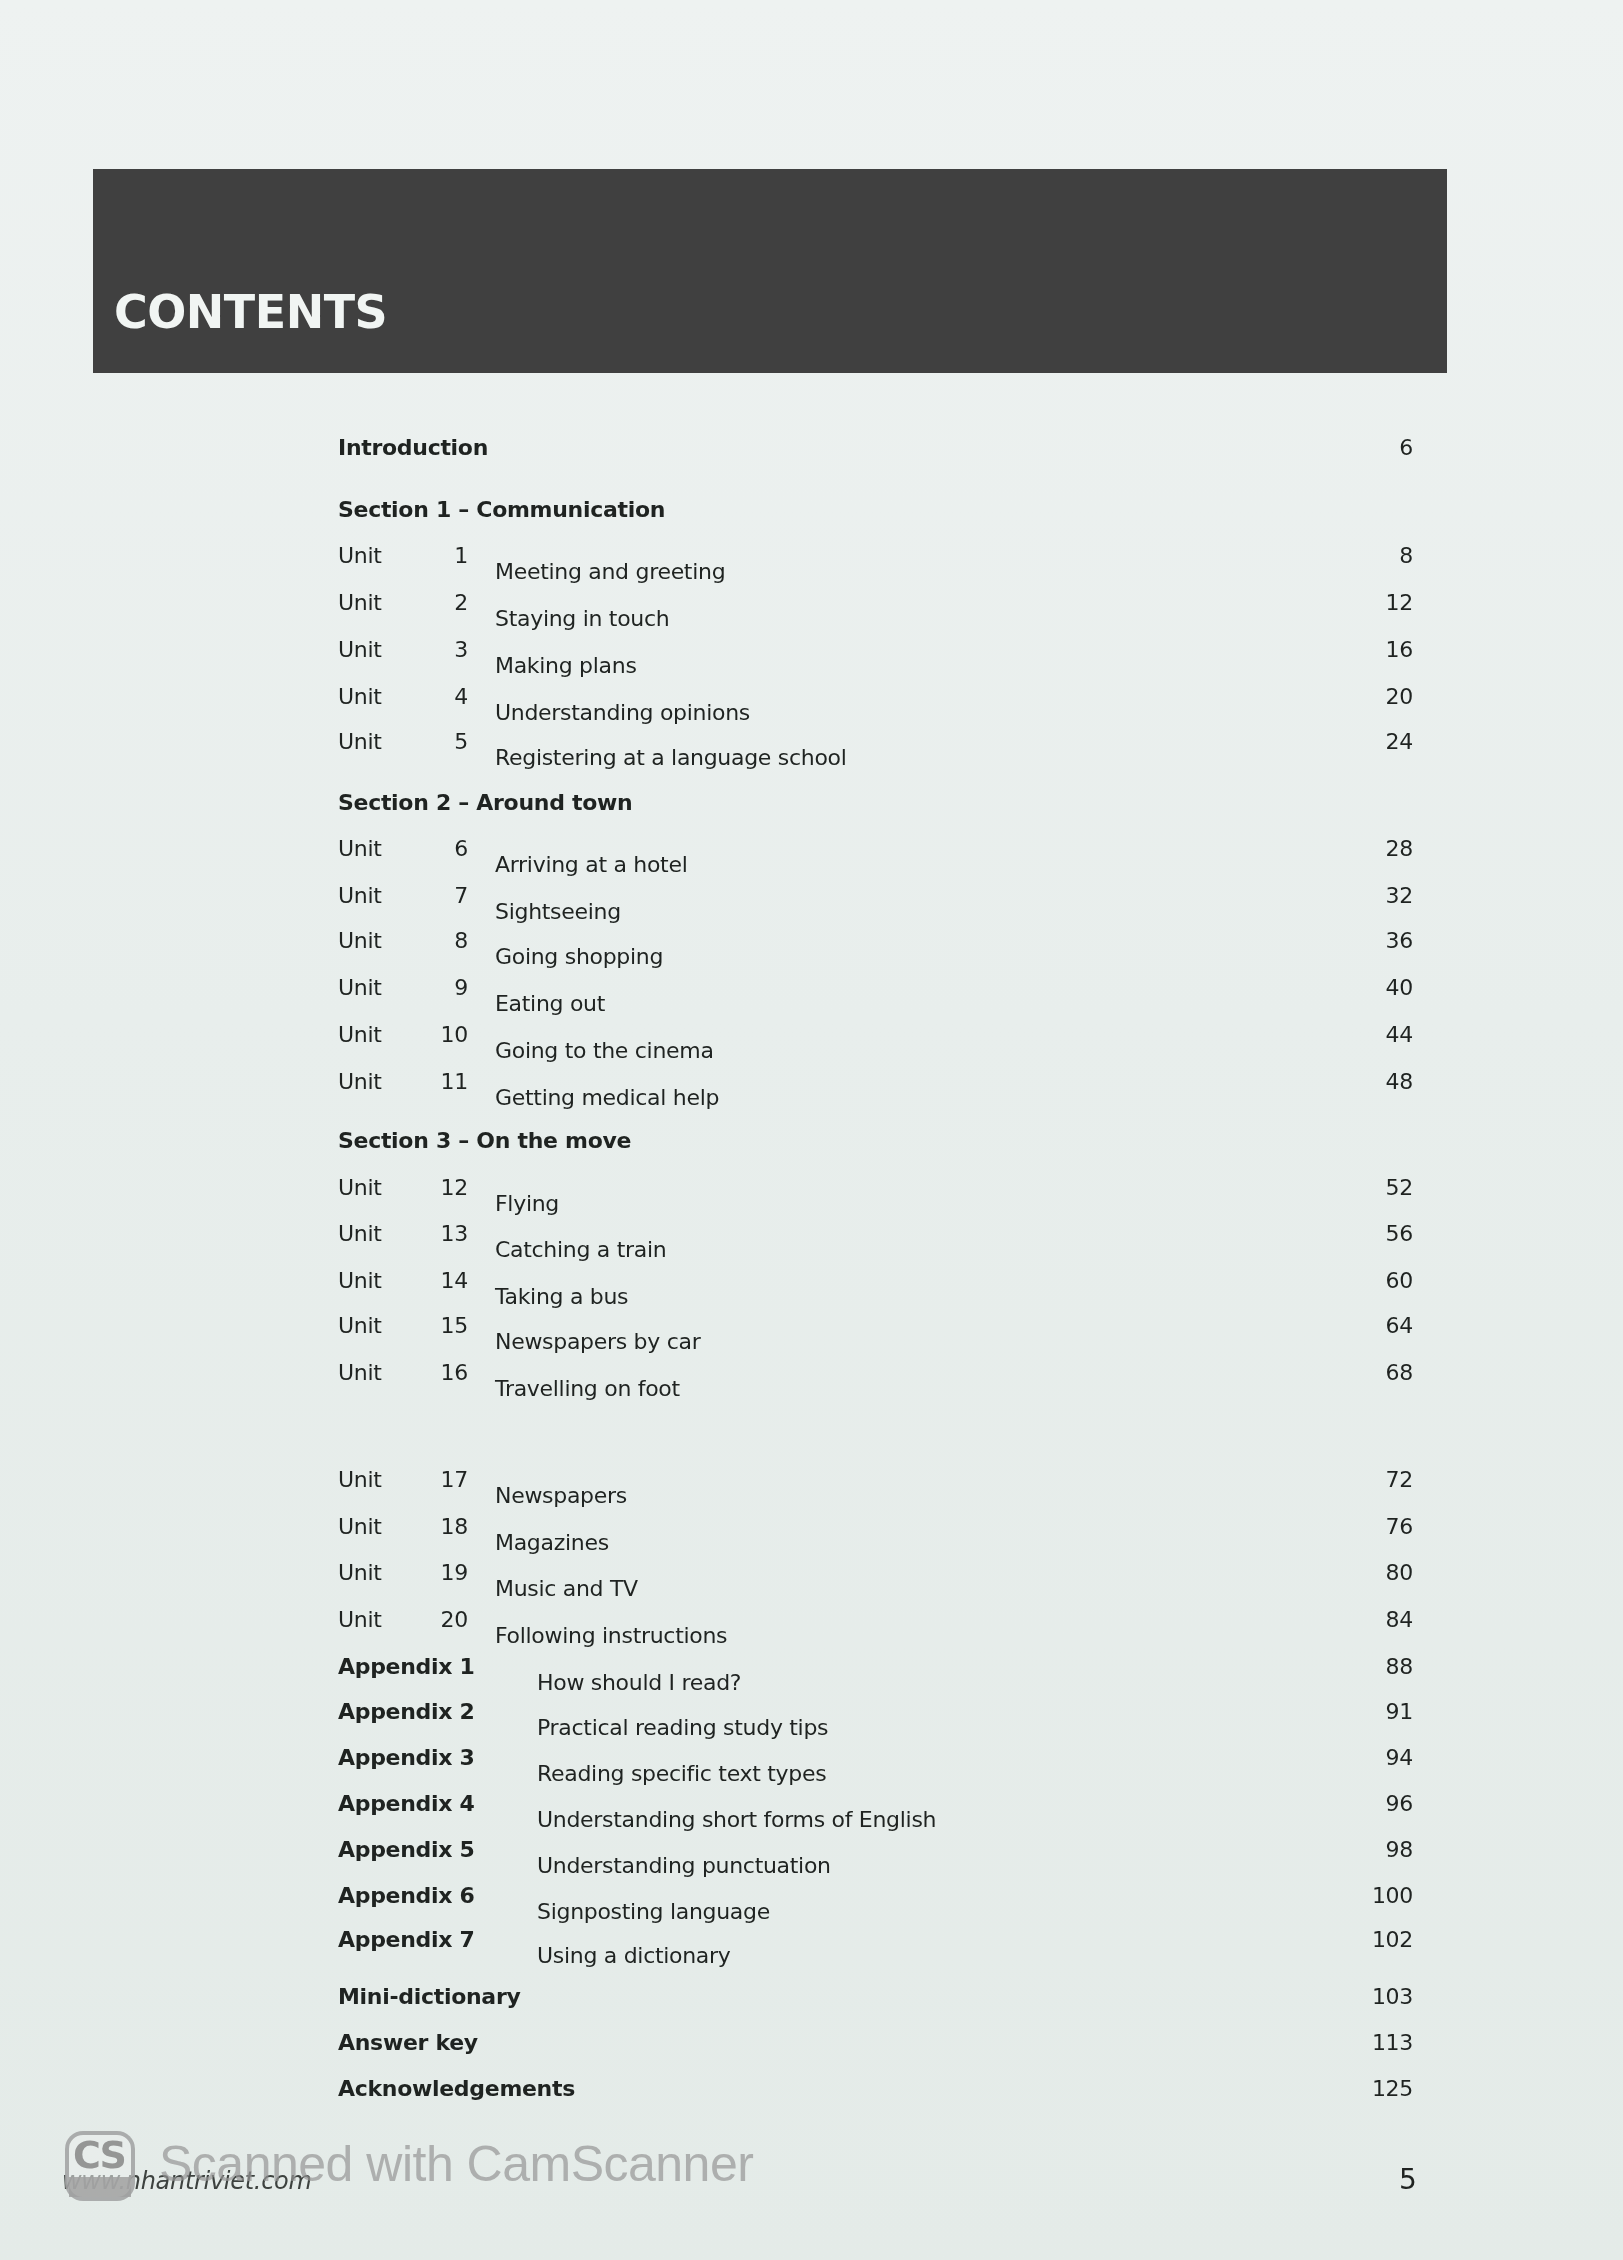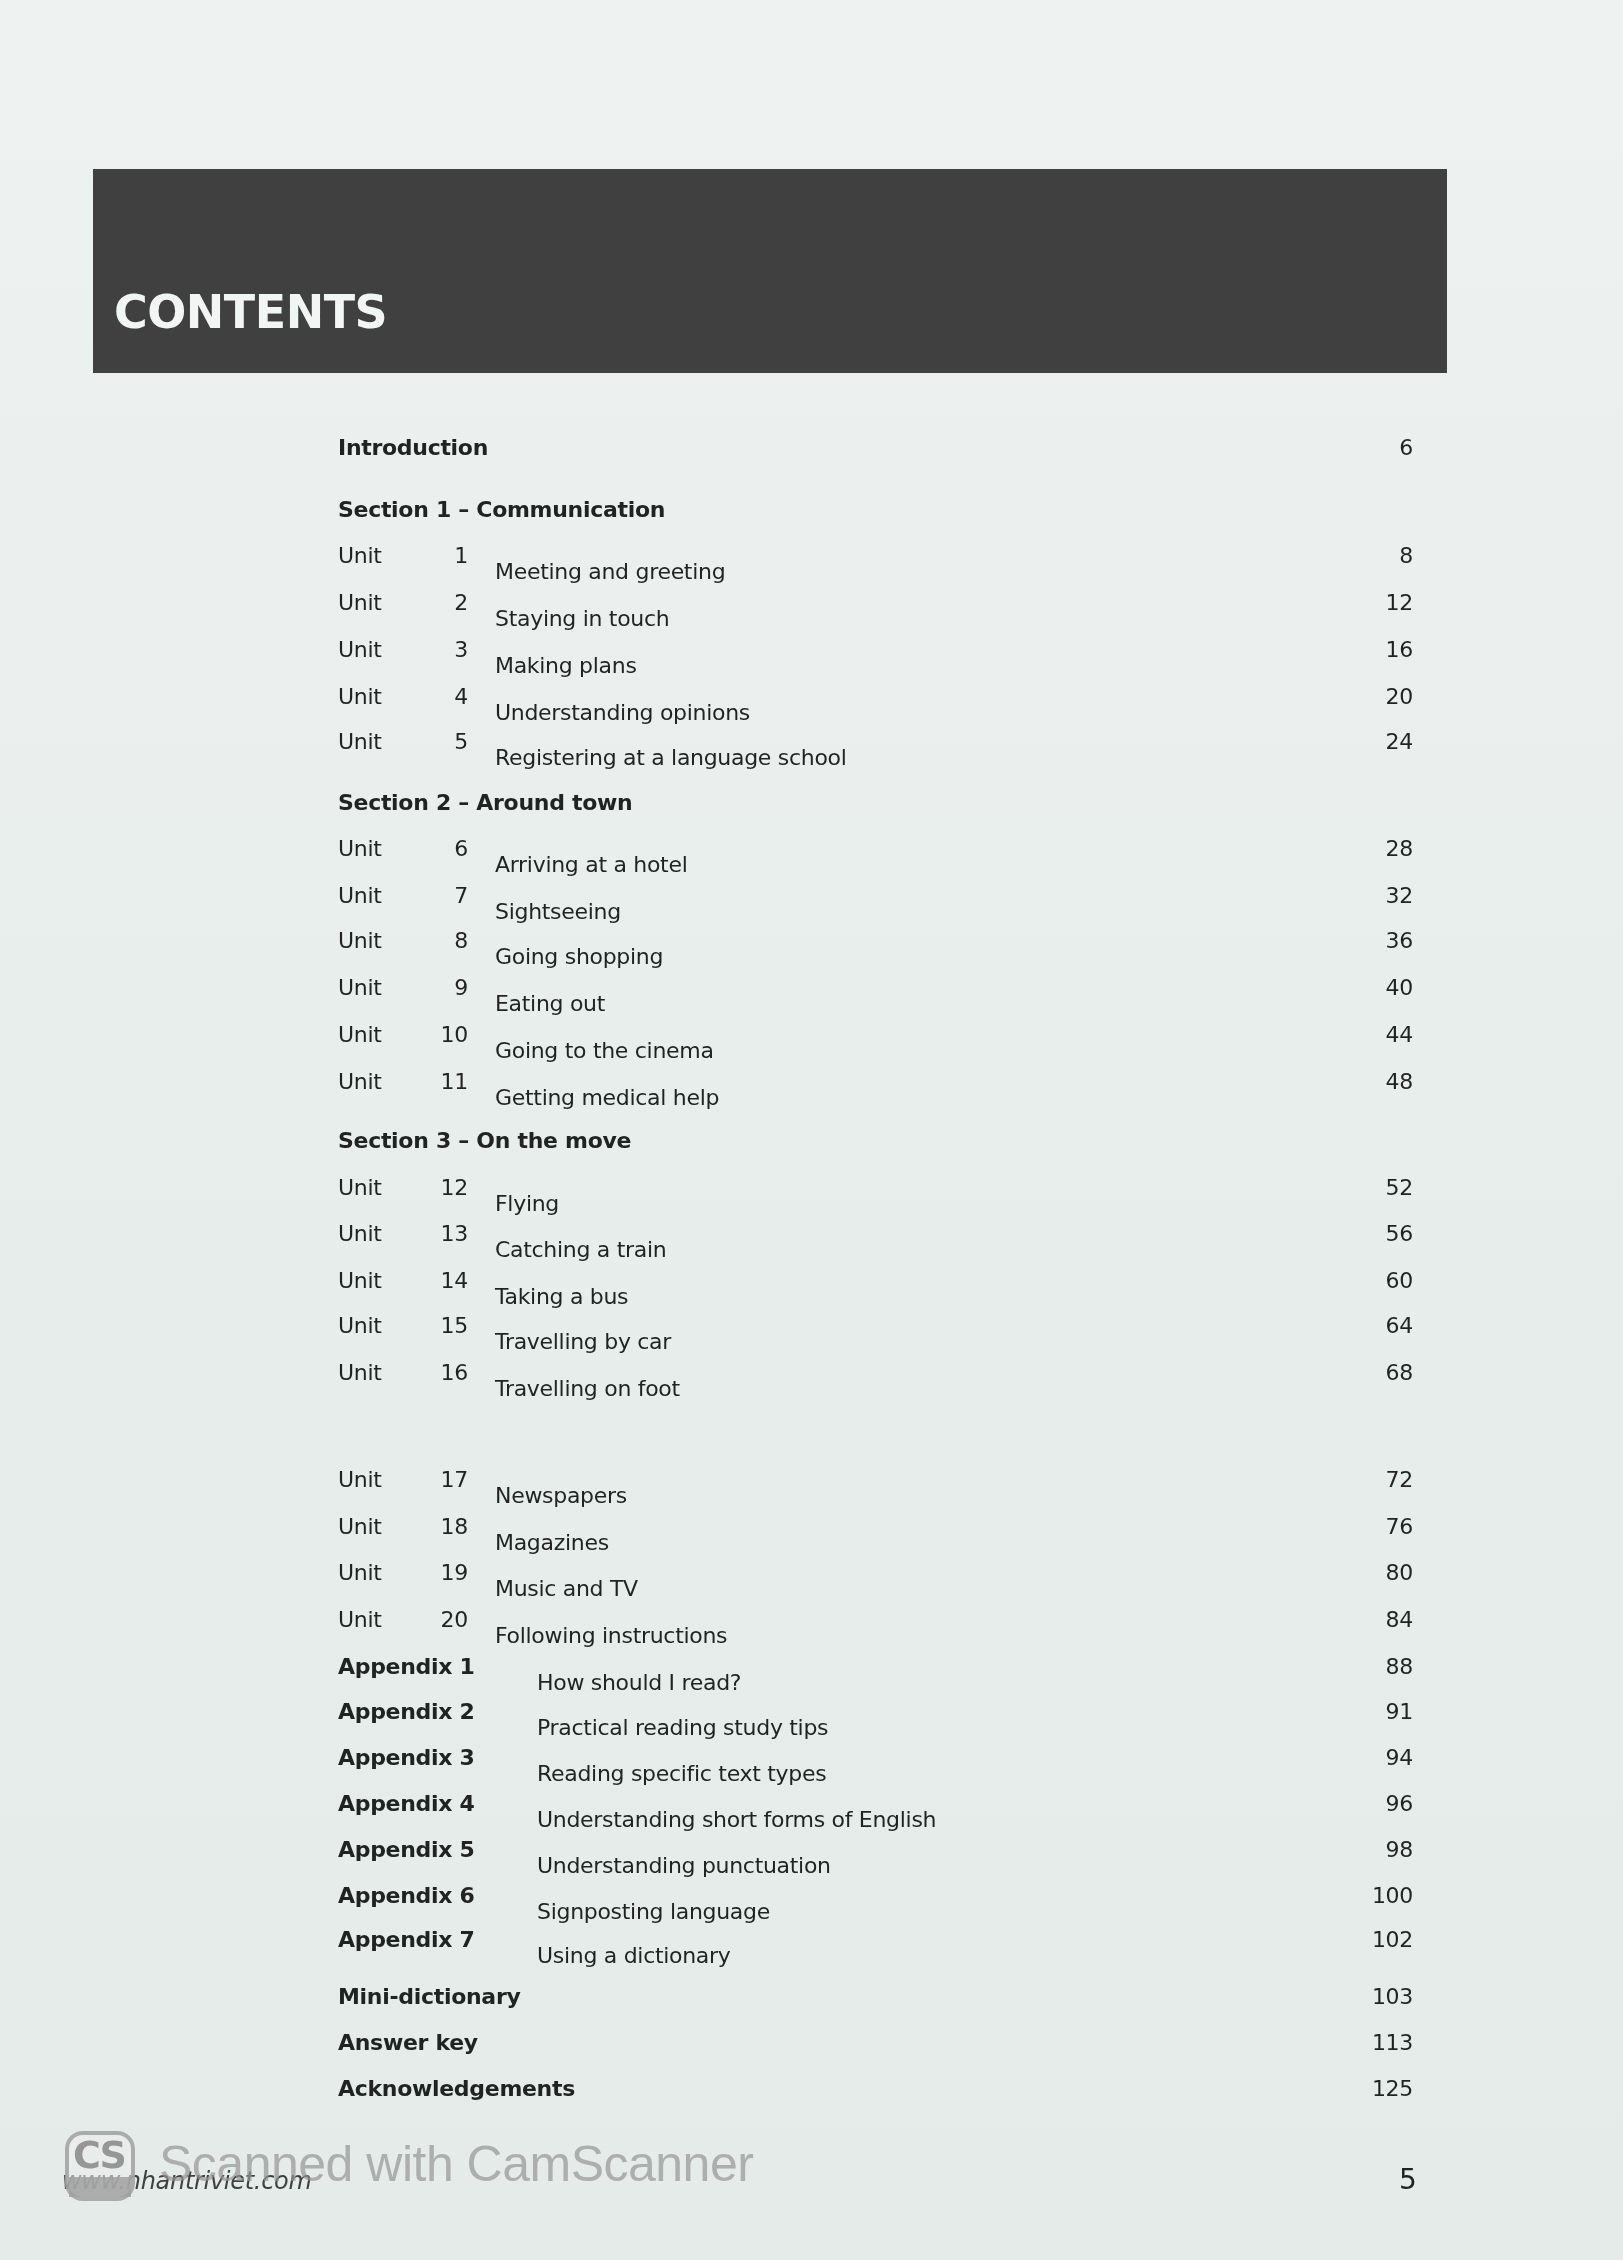--- a/index.html
+++ b/index.html
@@ -244,21 +244,21 @@
   </div>
   <div class="row" style="top:1261px">
     <span class="col-label">Unit</span>
     <span class="col-num">14</span>
     <span class="col-title">Taking a bus</span>
     <span class="col-page">60</span>
   </div>
   <div class="row" style="top:1306px">
     <span class="col-label">Unit</span>
     <span class="col-num">15</span>
-    <span class="col-title">Travelling by car</span>
+    <span class="col-title">Newspapers by car</span>
     <span class="col-page">64</span>
   </div>
   <div class="row" style="top:1353px">
     <span class="col-label">Unit</span>
     <span class="col-num">16</span>
     <span class="col-title">Travelling on foot</span>
     <span class="col-page">68</span>
   </div>
 
   <div class="row" style="top:1460px">

